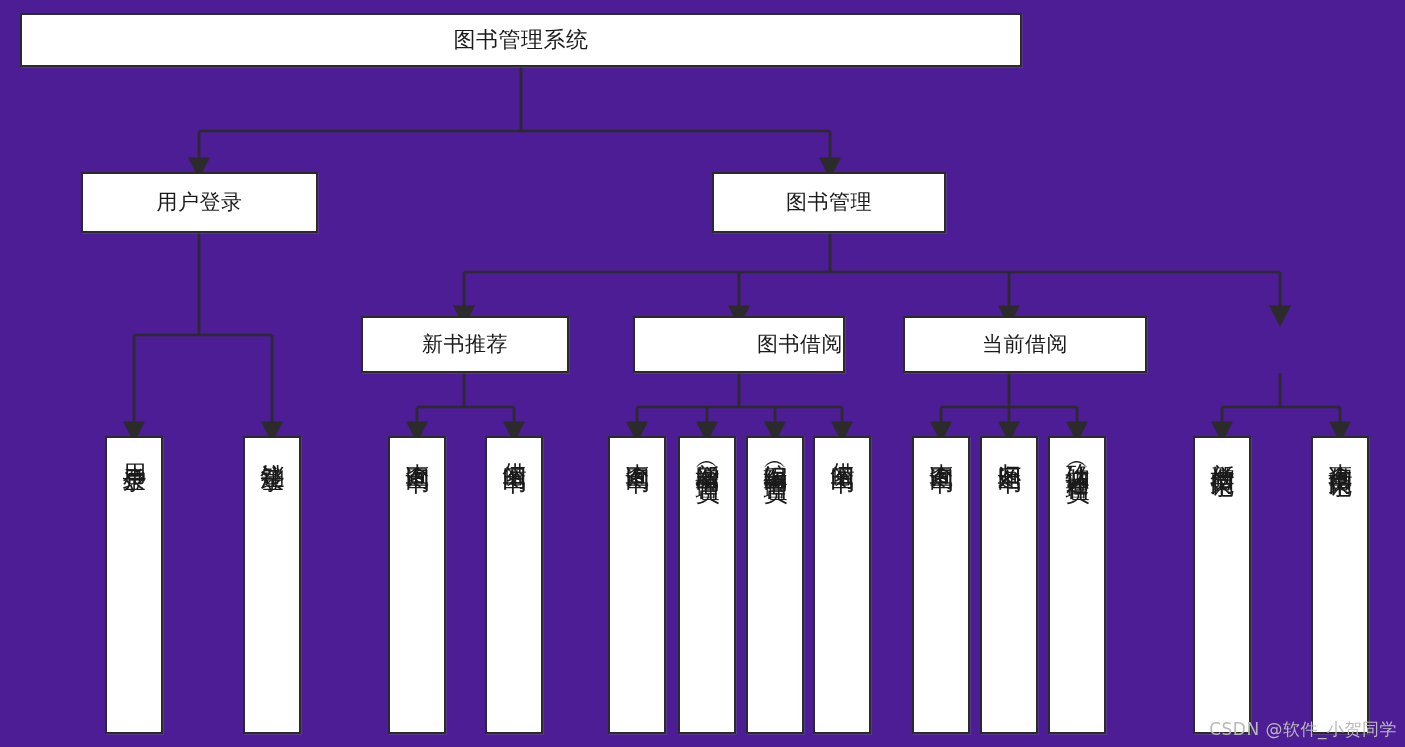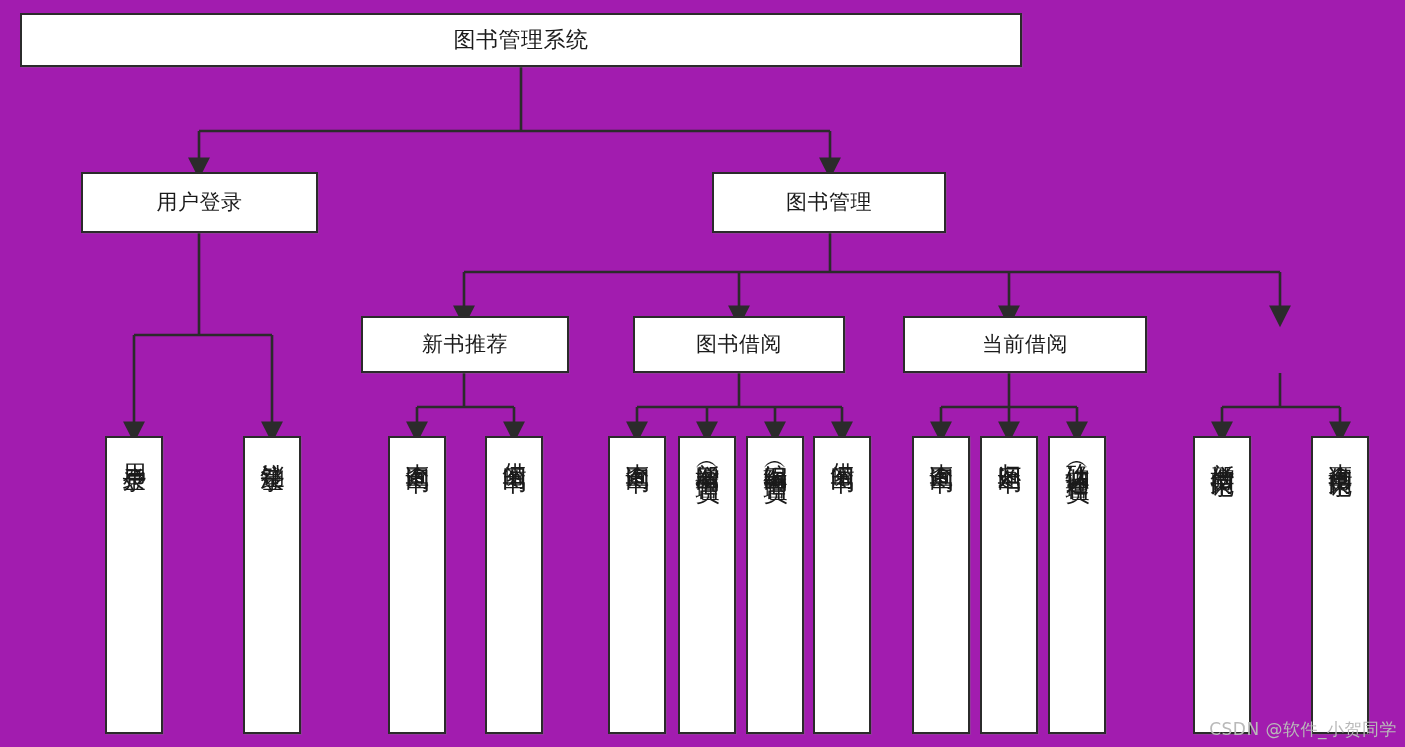--- a/index.html
+++ b/index.html
@@ -8,21 +8,21 @@
     padding: 0;
     background: #ffffff;
   }
   body {
     font-family: "DejaVu Sans", "Liberation Sans", sans-serif;
   }
   #canvas {
     position: relative;
     width: 1405px;
     height: 747px;
-    background: #a21caf;
+    background: #4c1d95;
     overflow: hidden;
   }
   #edges {
     position: absolute;
     left: 0;
     top: 0;
     width: 1405px;
     height: 747px;
     pointer-events: none;
   }
@@ -138,21 +138,21 @@
   <div class="node h" style="left:81px; top:172px; width:237px; height:61px;">
     <span class="lbl">用户登录</span>
   </div>
   <div class="node h" style="left:361px; top:316px; width:208px; height:57px;">
     <span class="lbl">新书推荐</span>
   </div>
 
   <div class="node h" style="left:712px; top:172px; width:234px; height:61px;">
     <span class="lbl">图书管理</span>
   </div>
-  <div class="node h" style="left:633px; top:316px; width:212px; height:57px;">
+  <div class="node h" style="left:633px; top:316px; width:212px; height:57px;justify-content:flex-end;">
     <span class="lbl">图书借阅</span>
   </div>
   <div class="node h" style="left:903px; top:316px; width:244px; height:57px;font-family:Liberation Serif, serif;">
     <span class="lbl">当前借阅</span>
   </div>
 
   <div class="node v" style="left:105px; top:436px; width:58px; height:298px;">
     <span class="lbl">用户登录</span>
   </div>
   <div class="node v" style="left:243px; top:436px; width:58px; height:298px;">

